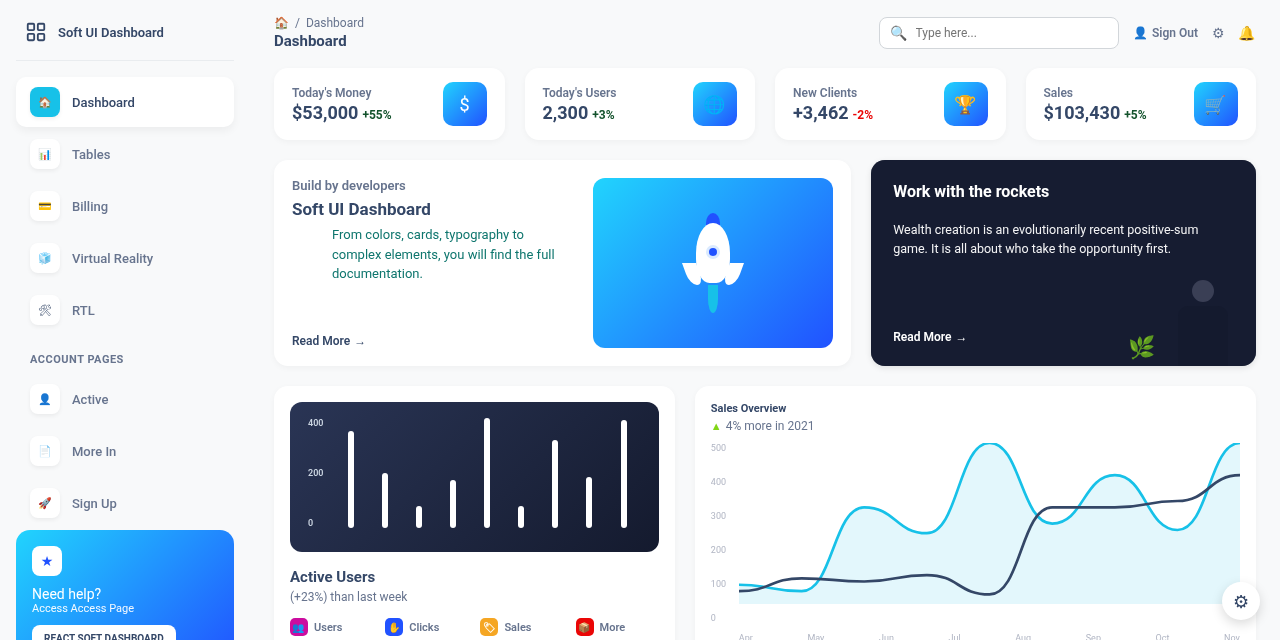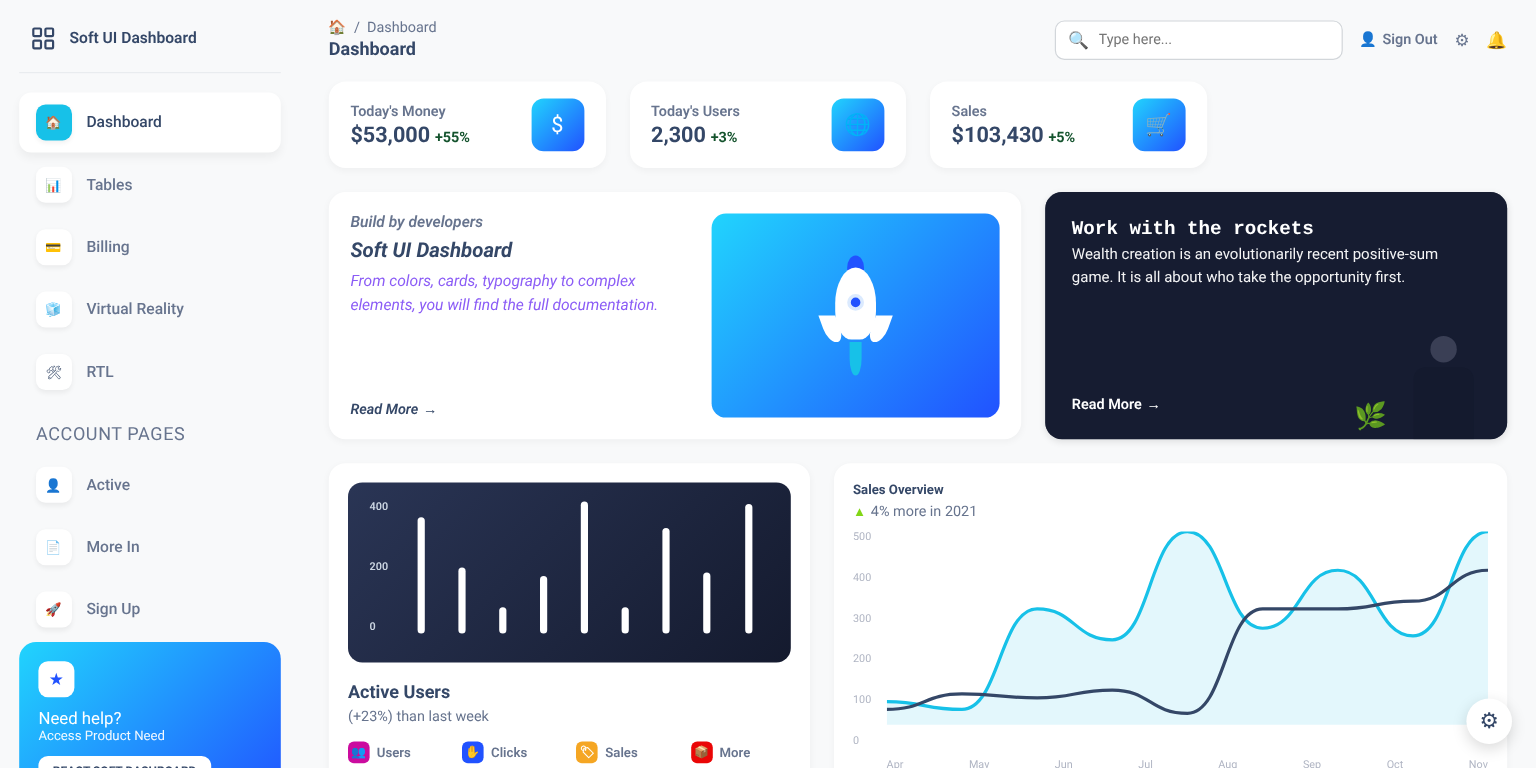--- a/index.html
+++ b/index.html
@@ -8,21 +8,21 @@
 
 
 .sidebar { width:250px; padding:20px 16px; display:flex; flex-direction:column; }
 .logo-row { display:flex; align-items:center; gap:10px; font-size:13px; font-weight:600; color:#344767; padding:0 8px 16px; border-bottom:1px solid #e9ecef; margin-bottom:16px; }
 .logo-icon { width:24px; height:24px; display:flex; align-items:center; justify-content:center; }
 .nav { list-style:none; }
 .nav-item { display:flex; align-items:center; gap:12px; padding:10px 14px; border-radius:10px; font-size:13px; font-weight:500; color:#67748e; cursor:pointer; margin-bottom:2px; }
 .nav-item.active { background:#fff; color:#344767; box-shadow:0 4px 8px rgba(0,0,0,.05); }
 .nav-icon { width:30px; height:30px; border-radius:8px; background:#fff; display:flex; align-items:center; justify-content:center; font-size:11px; color:#344767; box-shadow:0 2px 4px rgba(0,0,0,.06); }
 .nav-item.active .nav-icon { background:#17c1e8; color:#fff; }
-.nav-section { font-size:15px; font-weight:400; color:#67748e; letter-spacing:.5px; padding:16px 14px 8px; }
+.nav-section { font-size:11px; font-weight:700; color:#67748e; letter-spacing:.5px; padding:16px 14px 8px; }
 .sidebar-bottom { margin-top:auto; }
 .help-card { background:linear-gradient(135deg,#21d4fd,#2152ff); border-radius:14px; padding:16px; color:#fff; margin-bottom:12px; }
 .help-star { width:30px; height:30px; border-radius:8px; background:#fff; color:#2152ff; display:flex; align-items:center; justify-content:center; font-size:14px; margin-bottom:10px; }
 .help-title { font-weight:400; font-size:14px; }
 .help-sub { font-size:11px; margin-bottom:10px; opacity:.95; }
 .help-btn { background:#fff; color:#344767; border:none; border-radius:8px; padding:8px 12px; font-size:10px; font-weight:700; cursor:pointer; }
 
 
 .main { flex:1; padding:16px 24px; }
 .topbar { display:flex; align-items:center; justify-content:space-between; margin-bottom:18px; }
@@ -39,39 +39,39 @@
 .stat-card { background:#fff; border-radius:14px; padding:14px 18px; display:flex; justify-content:space-between; align-items:center; box-shadow:0 2px 6px rgba(0,0,0,.04); }
 .stat-label { font-size:12px; font-weight:600; color:#67748e; }
 .stat-value { font-size:18px; font-weight:700; color:#344767; margin-top:2px; }
 .stat-delta { font-size:12px; font-weight:700; margin-left:4px; }
 .delta-up { color:#14532d; }
 .delta-down { color:#ea0606; }
 .stat-icon { width:44px; height:44px; border-radius:10px; background:linear-gradient(135deg,#21d4fd,#2152ff); color:#fff; display:flex; align-items:center; justify-content:center; font-size:18px; }
 
 
 .two-col { display:grid; grid-template-columns:1.5fr 1fr; gap:20px; margin-bottom:20px; }
-.feature-card { background:#fff; border-radius:14px; padding:18px; display:flex; gap:36px; box-shadow:0 2px 6px rgba(0,0,0,.04);font-style:italic; }
+.feature-card { background:#fff; border-radius:14px; padding:18px; display:flex; gap:36px; box-shadow:0 2px 6px rgba(0,0,0,.04); }
 .feature-left { flex:1; display:flex; flex-direction:column; }
 .feature-pre { font-size:13px; font-weight:600; color:#67748e; }
 .feature-title { font-size:17px; font-weight:700; color:#344767; margin:6px 0; }
-.feature-desc { font-size:13px; color:#8b5cf6; line-height:1.5; }
+.feature-desc { font-size:13px; color:#0f766e; line-height:1.5;margin-left:40px; }
 .readmore { font-size:12px; font-weight:600; color:#344767; margin-top:auto; cursor:pointer; display:flex; align-items:center; gap:4px; }
 .feature-img { width:240px; height:170px; border-radius:12px; background:linear-gradient(135deg,#21d4fd,#2152ff); display:flex; align-items:center; justify-content:center; }
 .rocket { width:70px; height:100px; position:relative; }
 .rocket-body { position:absolute; left:18px; top:10px; width:34px; height:60px; background:#fff; border-radius:50% 50% 40% 40%; }
 .rocket-window { position:absolute; left:28px; top:32px; width:14px; height:14px; border-radius:50%; background:#2152ff; border:3px solid #dbeafe; }
 .rocket-tip { position:absolute; left:28px; top:0; width:14px; height:20px; background:#2152ff; border-radius:50% 50% 0 0; }
 .rocket-fin { position:absolute; bottom:28px; width:14px; height:22px; background:#fff; border-radius:0 0 50% 50%; }
 .rocket-fin.l { left:8px; transform:skewX(20deg); }
 .rocket-fin.r { right:8px; transform:skewX(-20deg); }
 .rocket-flame { position:absolute; left:30px; bottom:0; width:10px; height:28px; background:#17c1e8; border-radius:0 0 50% 50%; }
 .rockets-card { position:relative; border-radius:14px; background:#1a2035; color:#fff; padding:22px; overflow:hidden; box-shadow:0 2px 6px rgba(0,0,0,.1); display:flex; flex-direction:column; }
 .rockets-card::before { content:""; position:absolute; inset:0; background:rgba(20,26,46,.6); }
 .rockets-card > * { position:relative; }
-.rockets-title { font-size:16px; font-weight:700; margin-bottom:4px;font-family:Liberation Mono, monospace; }
+.rockets-title { font-size:16px; font-weight:700; margin-bottom:20px; }
 .rockets-desc { font-size:12.5px; line-height:1.5; opacity:.95; }
 .rockets-card .readmore { color:#fff; margin-top:auto; }
 .person { position:absolute; right:18px; bottom:-4px; width:70px; height:90px; }
 .person-head { width:22px; height:22px; border-radius:50%; background:#3a3f55; margin:0 auto; }
 .person-body { width:50px; height:60px; background:#141a2e; border-radius:10px 10px 0 0; margin:4px auto 0; }
 .plant { position:absolute; right:100px; bottom:6px; color:#2e6b2a; font-size:22px; }
 
 
 .charts-row { display:grid; grid-template-columns:1fr 1.4fr; gap:20px; }
 .chart-card { background:#fff; border-radius:14px; padding:16px; box-shadow:0 2px 6px rgba(0,0,0,.04); }
@@ -146,21 +146,21 @@
       </li>
       <li class="nav-item">
         <span class="nav-icon">🚀</span>
         <span>Sign Up</span>
       </li>
     </ul>
     <div class="sidebar-bottom">
       <div class="help-card">
         <div class="help-star">★</div>
         <div class="help-title">Need help?</div>
-        <div class="help-sub">Access Product Need</div>
+        <div class="help-sub">Access Access Page</div>
         <button class="help-btn">REACT SOFT DASHBOARD</button>
       </div>
 
     </div>
   </aside>
 
   <main class="main">
     <div class="topbar">
       <div>
         <div class="breadcrumb">
@@ -191,20 +191,27 @@
   <div class="stat-value">$53,000<span class="stat-delta delta-up">+55%</span></div>
           </div>
   <div class="stat-icon">$</div>
         </div>
         <div class="stat-card">
           <div>
             <div class="stat-label">Today's Users</div>
   <div class="stat-value">2,300<span class="stat-delta delta-up">+3%</span></div>
           </div>
   <div class="stat-icon">🌐</div>
+        </div>
+        <div class="stat-card">
+          <div>
+            <div class="stat-label">New Clients</div>
+  <div class="stat-value">+3,462<span class="stat-delta delta-down">-2%</span></div>
+          </div>
+  <div class="stat-icon">🏆</div>
         </div>
         <div class="stat-card">
           <div>
             <div class="stat-label">Sales</div>
   <div class="stat-value">$103,430<span class="stat-delta delta-up">+5%</span></div>
           </div>
   <div class="stat-icon">🛒</div>
         </div>
       </div>
 

